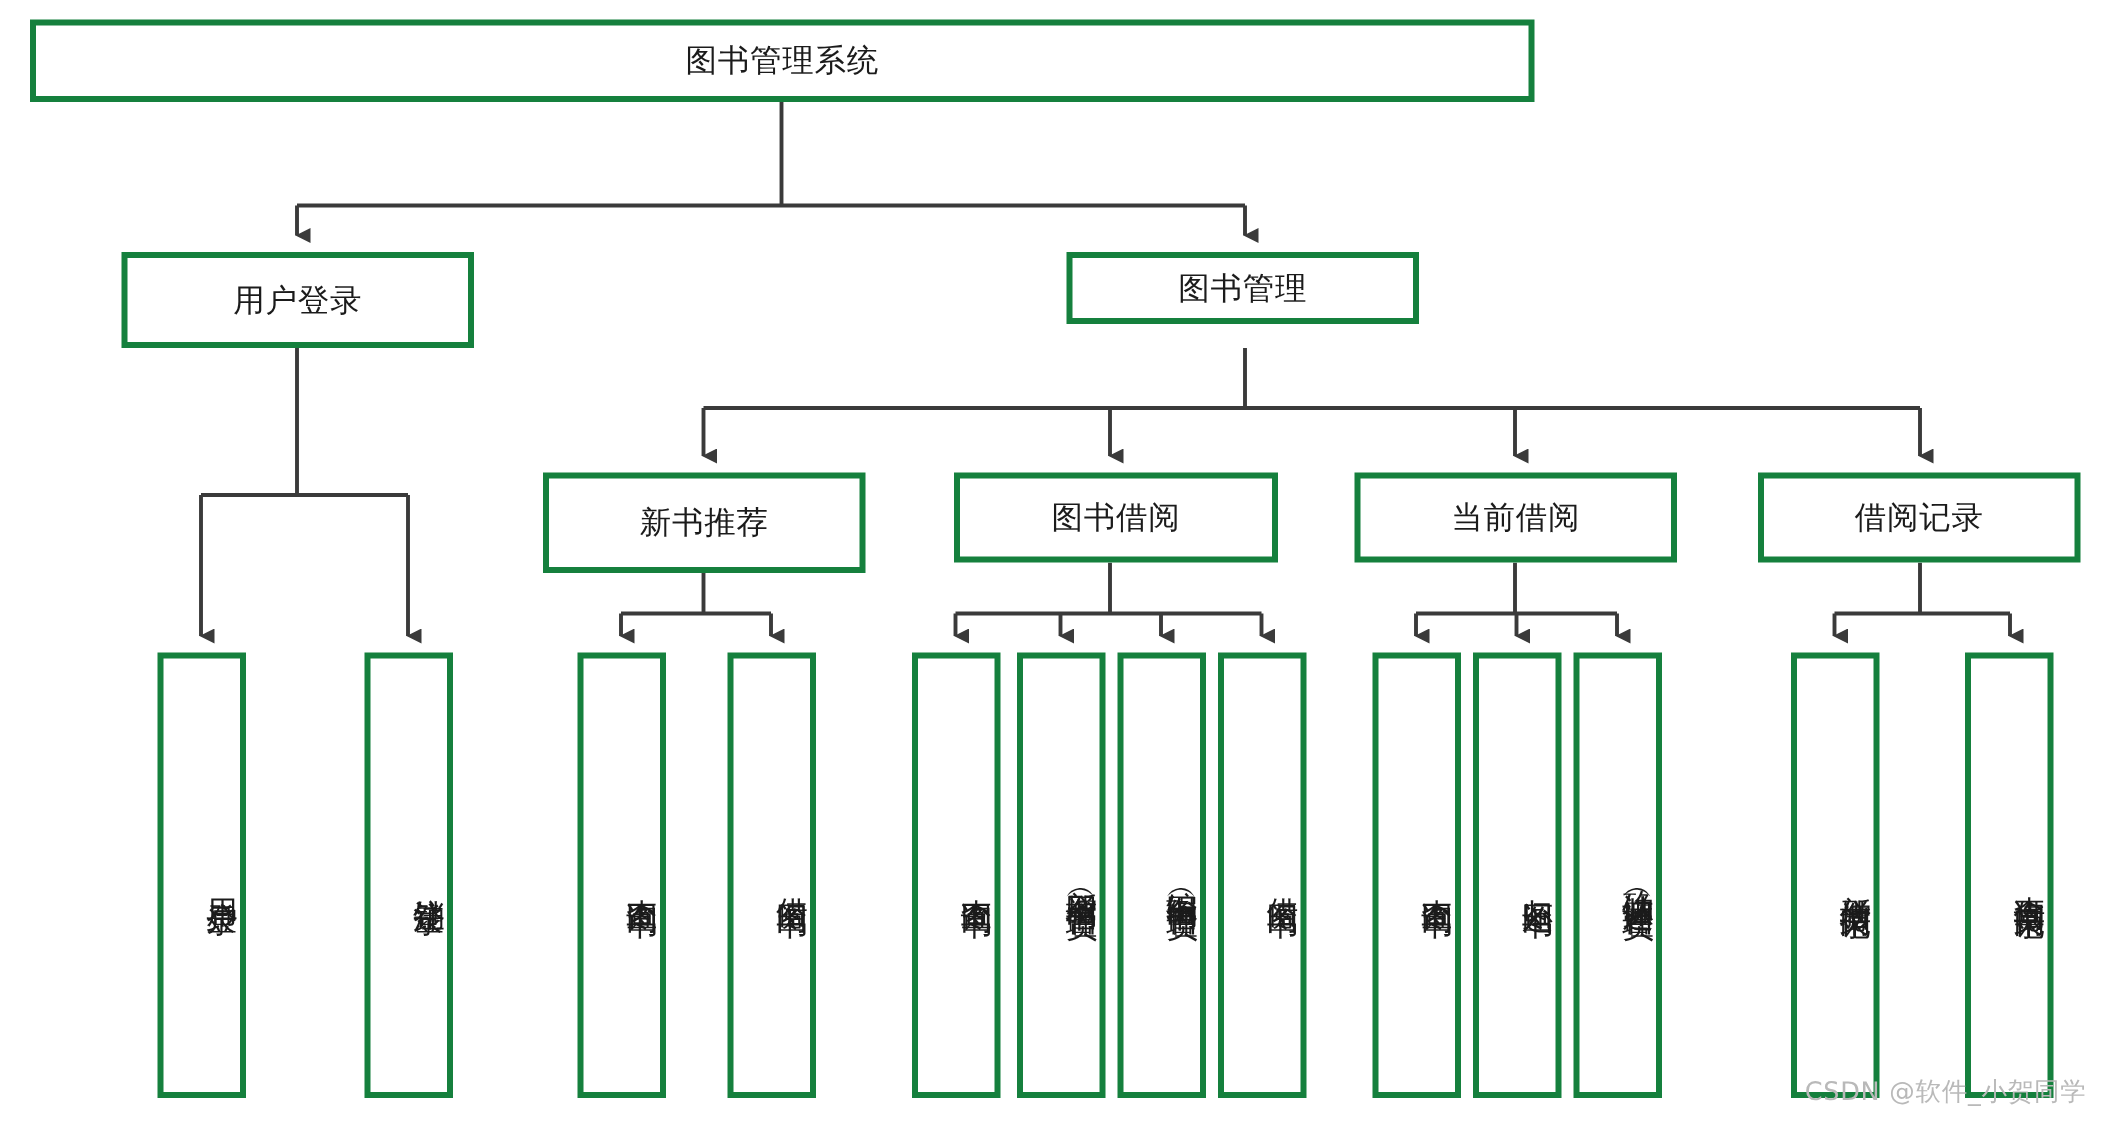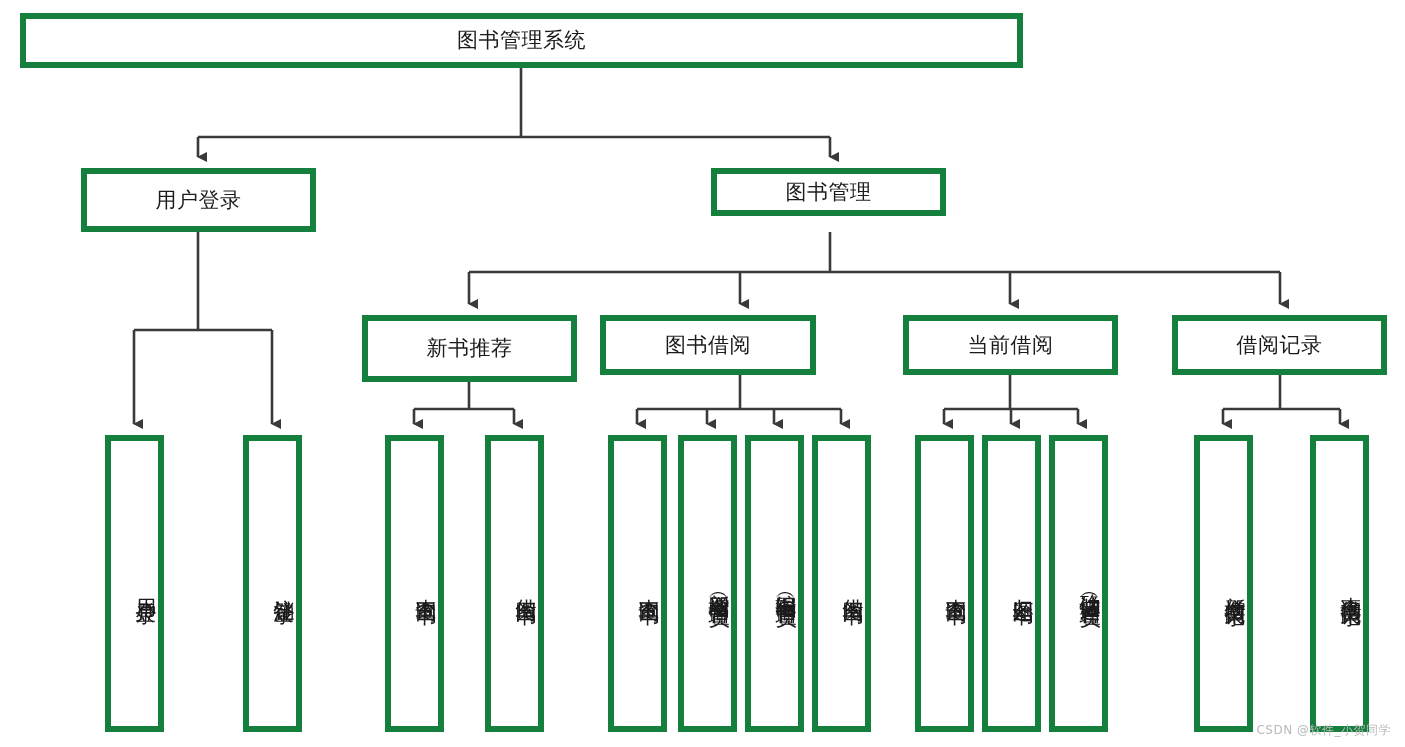--- a/index.html
+++ b/index.html
@@ -23,21 +23,21 @@
     position: absolute;
     left: 0;
     top: 0;
     width: 1405px;
     height: 747px;
     pointer-events: none;
   }
   .node {
     position: absolute;
     box-sizing: border-box;
-    border: 6px solid #15803d;
+    border: 4px solid #15803d;
     background: #ffffff;
     display: flex;
     align-items: center;
     justify-content: center;
     color: #1b1b1b;
     line-height: 1.16;
     text-align: center;
   }
   .node.horiz {
     font-size: 21px;
@@ -57,21 +57,21 @@
     writing-mode: vertical-rl;
     text-orientation: upright;
   }
   .node-title {
     font-size: 22px;
   }
   #watermark {
     position: absolute;
     right: 14px;
     bottom: 8px;
-    font-size: 12px;
+    font-size: 17px;
     color: #b9b9b9;
     letter-spacing: 0.5px;
     user-select: none;
     white-space: nowrap;
   }
 </style>
 </head>
 <body>
 
 <div id="diagram-root">
@@ -135,21 +135,21 @@
   </div>
 
   <div class="node horiz" style="left:711px; top:168px; width:235px; height:48px;">
     <span>图书管理</span>
   </div>
 
   <div class="node horiz" style="left:362px; top:315px; width:215px; height:67px;">
     <span>新书推荐</span>
   </div>
 
-  <div class="node horiz" style="left:600px; top:315px; width:216px; height:60px;">
+  <div class="node horiz" style="left:636px; top:315px; width:216px; height:60px;">
     <span>图书借阅</span>
   </div>
 
   <div class="node horiz" style="left:903px; top:315px; width:215px; height:60px;">
     <span>当前借阅</span>
   </div>
 
   <div class="node horiz" style="left:1172px; top:315px; width:215px; height:60px;">
     <span>借阅记录</span>
   </div>

